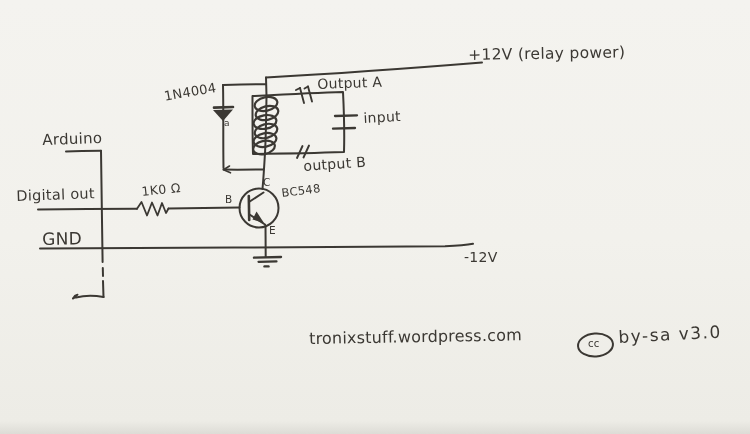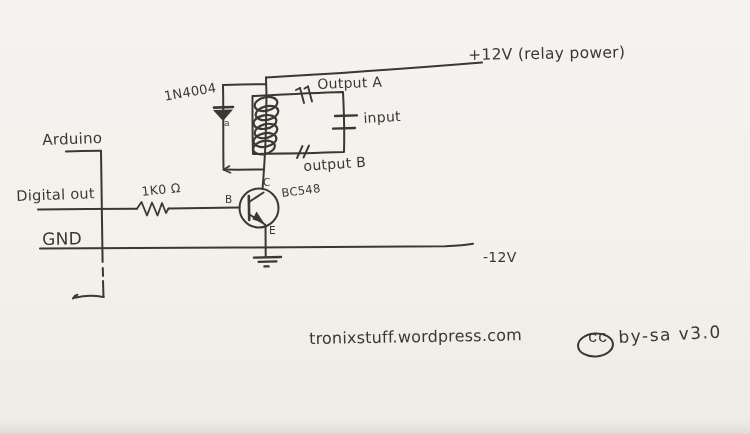--- a/index.html
+++ b/index.html
@@ -28,23 +28,23 @@
   .t-diode     { left:163px; top:90px;  font-size:13px;   transform:rotate(-10deg); }
   .t-anode     { left:224px; top:119px; font-size:9px; }
   .t-bjt       { left:281px; top:188px; font-size:11.5px; transform:rotate(-7deg); }
   .t-pin-c     { left:263px; top:177px; font-size:10.5px; }
   .t-pin-b     { left:225px; top:194px; font-size:10.5px; }
   .t-pin-e     { left:269px; top:225px; font-size:10.5px; }
   .t-out-a     { left:317px; top:77px;  font-size:14px;   transform:rotate(-2deg); }
   .t-input     { left:363px; top:111px; font-size:14px;   transform:rotate(-3deg); }
   .t-out-b     { left:303px; top:159px; font-size:14px;   transform:rotate(-4deg); }
   .t-p12       { left:468px; top:48px;  font-size:15.5px; transform:rotate(-1deg); }
-  .t-n12       { left:483px; top:250px; font-size:14px; }
+  .t-n12       { left:464px; top:250px; font-size:14px; }
   .t-site      { left:309px; top:331px; font-size:16px;   transform:rotate(-1deg); letter-spacing:0.2px; }
-  .t-cc        { left:588px; top:330px; font-size:16px;font-family:Liberation Mono, monospace; }
+  .t-cc        { left:588px; top:339px; font-size:10px; }
   .t-lic       { left:618px; top:329px; font-size:17px;   transform:rotate(-3deg); letter-spacing:1.5px; }
 </style>
 </head>
 <body>
 
 <div id="canvas">
 
   <svg width="750" height="434" viewBox="0 0 750 434">
     <g class="stroke" stroke-width="2">
 

